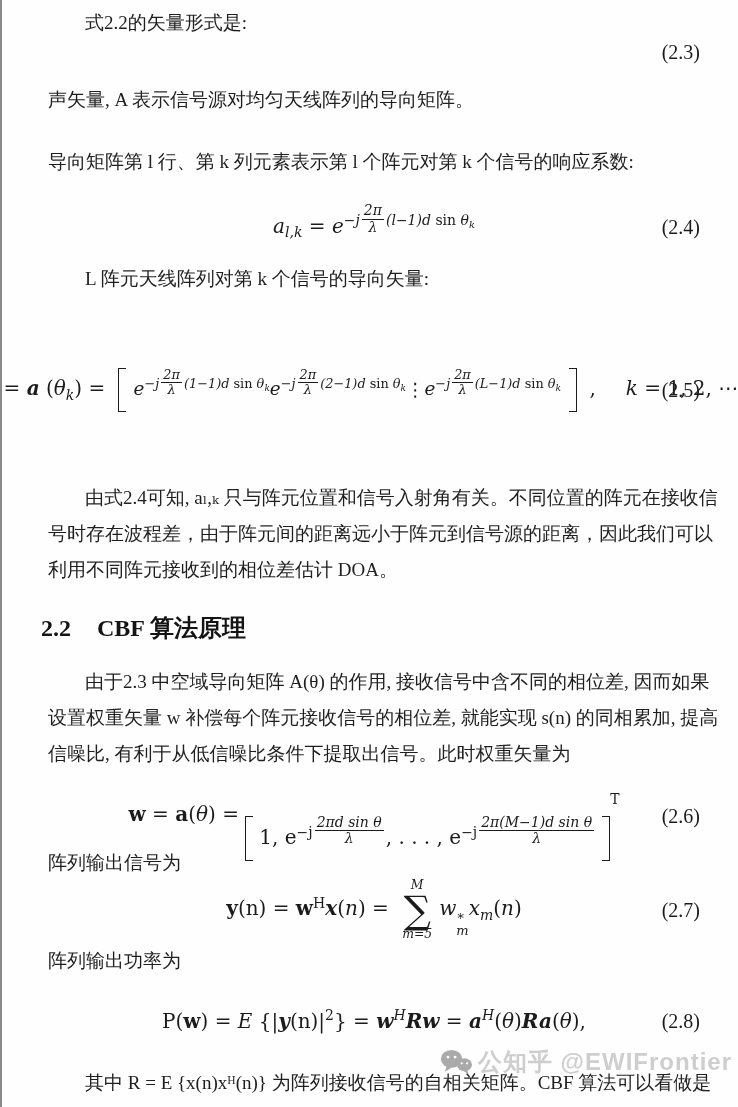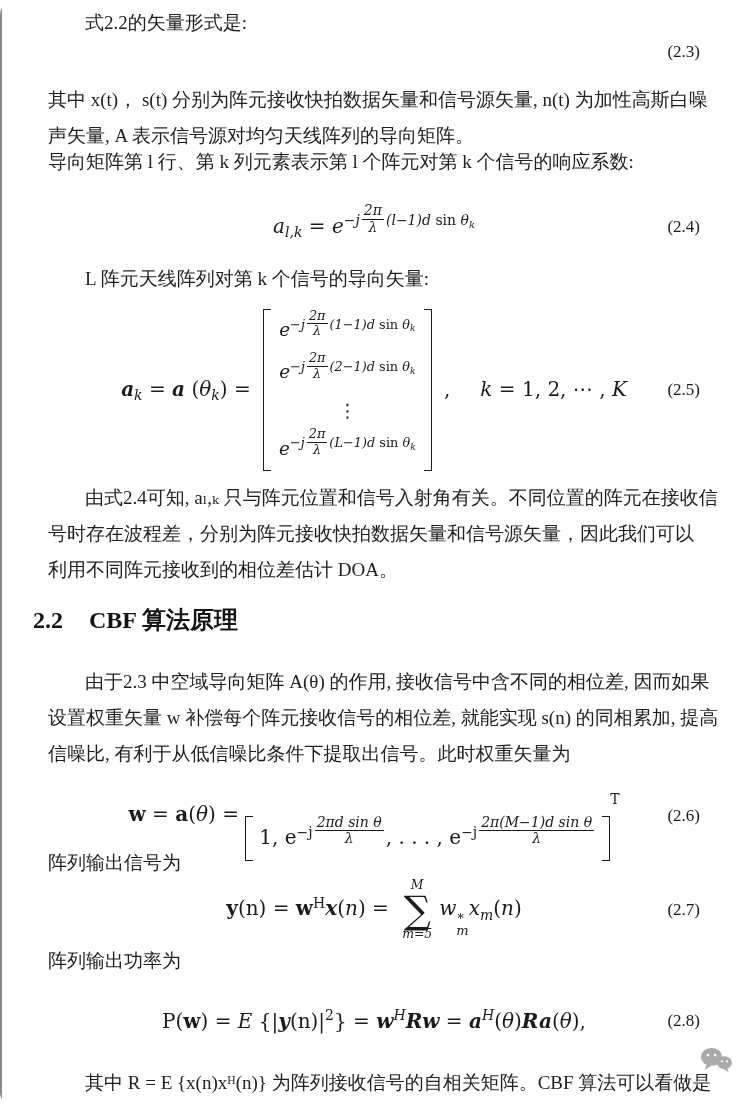--- a/index.html
+++ b/index.html
@@ -1,38 +1,38 @@
 <!DOCTYPE html>
 <html><head>
 <meta charset="utf-8">
 <style>
   html,body { margin:0; padding:0; background:#ffffff; }
   .page {
     position:relative; width:738px; height:1107px; margin:0 auto;
     background:#fefefe; overflow:hidden;
-    font-family:"Liberation Serif","DejaVu Serif",serif; color:#1f1f1f;border-radius:15px;
+    font-family:"Liberation Serif","DejaVu Serif",serif; color:#1f1f1f;
   }
   .edge { position:absolute; left:0; top:0; width:2px; height:100%; background:#4a4a4a; opacity:.65; }
 
   .para { position:absolute; left:48px; width:652px; font-size:19px; }
   .pline { height:36px; line-height:36px; white-space:nowrap; }
   .pline.sm { height:30px; line-height:30px; }
   .ind { text-indent:37px; }
 
-  .heading { position:absolute; left:33px; top:604px; margin:0; font-size:24px; font-weight:700; color:#141414; }
+  .heading { position:absolute; left:33px; top:604px; margin:8px; font-size:24px; font-weight:700; color:#141414; }
   .heading .hnum { margin-right:20px; }
 
   .eq-block {
     position:absolute; left:48px; width:652px;
     display:flex; align-items:center; justify-content:center;
     font-family:"DejaVu Serif","Liberation Serif",serif; font-size:20px; color:#1b1b1b;
   }
   .eq-num {
     position:absolute; right:0; top:50%; transform:translateY(-50%);
-    font-size:17px; font-family:"Liberation Serif",serif; color:#1b1b1b;
+    font-size:20px; font-family:"Liberation Serif",serif; color:#1b1b1b;
   }
   .eq { white-space:nowrap; }
 
   
   .m-rm { font-style:normal; }
   .m-it { font-style:italic; }
   .m-b  { font-weight:700; }
   .m-bi { font-weight:700; font-style:italic; }
   .msup { display:inline-block; position:relative; top:-0.55em; font-size:0.7em; line-height:1; }
   .msup.hi { top:-1.25em; }
@@ -40,21 +40,21 @@
   .mfrac { display:inline-block; text-align:center; vertical-align:-0.5em; line-height:1.12; margin:0 2px; font-style:italic; }
   .mfrac .num { display:block; border-bottom:1px solid currentColor; padding:0 2px; }
   .mfrac .den { display:block; }
   .msum { display:inline-flex; flex-direction:column; align-items:center; line-height:1; vertical-align:middle; margin:0 7px; }
   .msum .top { font-size:0.62em; font-style:italic; margin-bottom:2px; }
   .msum .sym { font-size:1.9em; line-height:0.85; }
   .msum .bot { font-size:0.62em; font-style:italic; margin-top:2px; }
   .msupsub { display:inline-flex; flex-direction:column; align-items:flex-start; vertical-align:-0.35em; line-height:1.15; font-size:0.65em; }
   .msupsub .bot { font-style:italic; }
   .mmatrix { display:inline-flex; align-items:center; vertical-align:middle; margin:0 6px; font-size:0.92em; }
-  .mrows { display:inline-flex; flex-direction:column; align-items:center; row-gap:13px; padding:7px 8px; }
+  .mrows { display:inline-flex; flex-direction:row; align-items:center; row-gap:13px; padding:7px 8px; }
   .mrow { line-height:1.1; white-space:nowrap; }
   .mbr { width:7px; align-self:stretch; }
   .mbr.l { border-left:1.6px solid currentColor; border-top:1.6px solid currentColor; border-bottom:1.6px solid currentColor; }
   .mbr.r { border-right:1.6px solid currentColor; border-top:1.6px solid currentColor; border-bottom:1.6px solid currentColor; }
   .mgrp { display:inline-flex; align-items:center; vertical-align:middle;margin-top:45px; }
   .mgrp .mgrp-c { padding:6px 6px; white-space:nowrap; }
 
   .watermark {
     position:absolute; right:6px; top:1046px;
     display:flex; align-items:center; gap:6px; opacity:.85; z-index:5;
@@ -72,21 +72,20 @@
 
   <div class="para" style="top:8px">
     <div class="pline sm ind">式2.2的矢量形式是:</div>
   </div>
 
   <div class="eq-block" style="top:34px;height:36px">
     <span class="eq-num">(2.3)</span>
   </div>
 
   <div class="para" style="top:82px">
-    <div class="pline">其中 x(t)， s(t) 分别为阵元接收快拍数据矢量和信号源矢量, n(t) 为加性高斯白噪</div>
     <div class="pline">声矢量, A 表示信号源对均匀天线阵列的导向矩阵。</div>
   </div>
 
   <div class="para" style="top:146px">
     <div class="pline" style="height:32px;line-height:32px">导向矩阵第 l 行、第 k 列元素表示第 l 个阵元对第 k 个信号的响应系数:</div>
   </div>
 
   <div class="eq-block" style="top:196px;height:62px">
     <span class="eq"><span class="m-it">a</span><span class="msub"><span class="m-it">l,k</span></span><span class="m-rm"> = </span><span class="m-it">e</span><span class="msup"><span class="m-it">−j</span><span class="mfrac"><span class="num">2π</span><span class="den">λ</span></span><span class="m-it">(l−1)d</span><span class="m-rm"> sin </span><span class="m-it">θ</span><span class="msub"><span class="m-it">k</span></span></span></span>
     <span class="eq-num">(2.4)</span>
@@ -105,21 +104,21 @@
             <span class="mrow"><span class="m-rm">⋮</span></span>
             <span class="mrow"><span class="m-it">e</span><span class="msup"><span class="m-it">−j</span><span class="mfrac"><span class="num">2π</span><span class="den">λ</span></span><span class="m-it">(L−1)d</span><span class="m-rm"> sin </span><span class="m-it">θ</span><span class="msub"><span class="m-it">k</span></span></span></span>
           </span>
           <span class="mbr r"></span>
         </span><span class="m-rm"> ,</span><span style="display: inline-block; width: 30px;"></span><span class="m-it">k</span><span class="m-rm"> = 1, 2, ⋯ , </span><span class="m-it">K</span></span>
     <span class="eq-num">(2.5)</span>
   </div>
 
   <div class="para" style="top:480px">
     <div class="pline ind">由式2.4可知, aₗ,ₖ 只与阵元位置和信号入射角有关。不同位置的阵元在接收信</div>
-    <div class="pline">号时存在波程差，分别为阵元接收快拍数据矢量和信号源矢量，因此我们可以</div>
+    <div class="pline">号时存在波程差，由于阵元间的距离远小于阵元到信号源的距离，因此我们可以</div>
     <div class="pline">利用不同阵元接收到的相位差估计 DOA。</div>
   </div>
 
   <h2 class="heading">
     <span class="hnum">2.2</span>
     <span class="htitle">CBF 算法原理</span>
   </h2>
 
   <div class="para" style="top:664px">
     <div class="pline ind">由于2.3 中空域导向矩阵 A(θ) 的作用, 接收信号中含不同的相位差, 因而如果</div>
@@ -169,14 +168,15 @@
     <svg class="wm-icon" width="32" height="28" viewBox="0 0 36 30" aria-hidden="true">
       <ellipse cx="13" cy="11.5" rx="12" ry="10" fill="#9c9c9c"></ellipse>
       <polygon points="7.5,19.5 5.5,26 13,21.5" fill="#9c9c9c"></polygon>
       <circle cx="9" cy="9.5" r="1.6" fill="#fefefe"></circle>
       <circle cx="17" cy="9.5" r="1.6" fill="#fefefe"></circle>
       <ellipse cx="27.5" cy="18" rx="8.5" ry="7.2" fill="#9c9c9c"></ellipse>
       <polygon points="30.5,24 32.5,29 26,24.8" fill="#9c9c9c"></polygon>
       <circle cx="24.5" cy="16.5" r="1.3" fill="#fefefe"></circle>
       <circle cx="30.5" cy="16.5" r="1.3" fill="#fefefe"></circle>
     </svg>
+    <span class="wm-text">公知乎 @EWIFrontier</span>
   </div>
 </div>
 
 </body></html>

